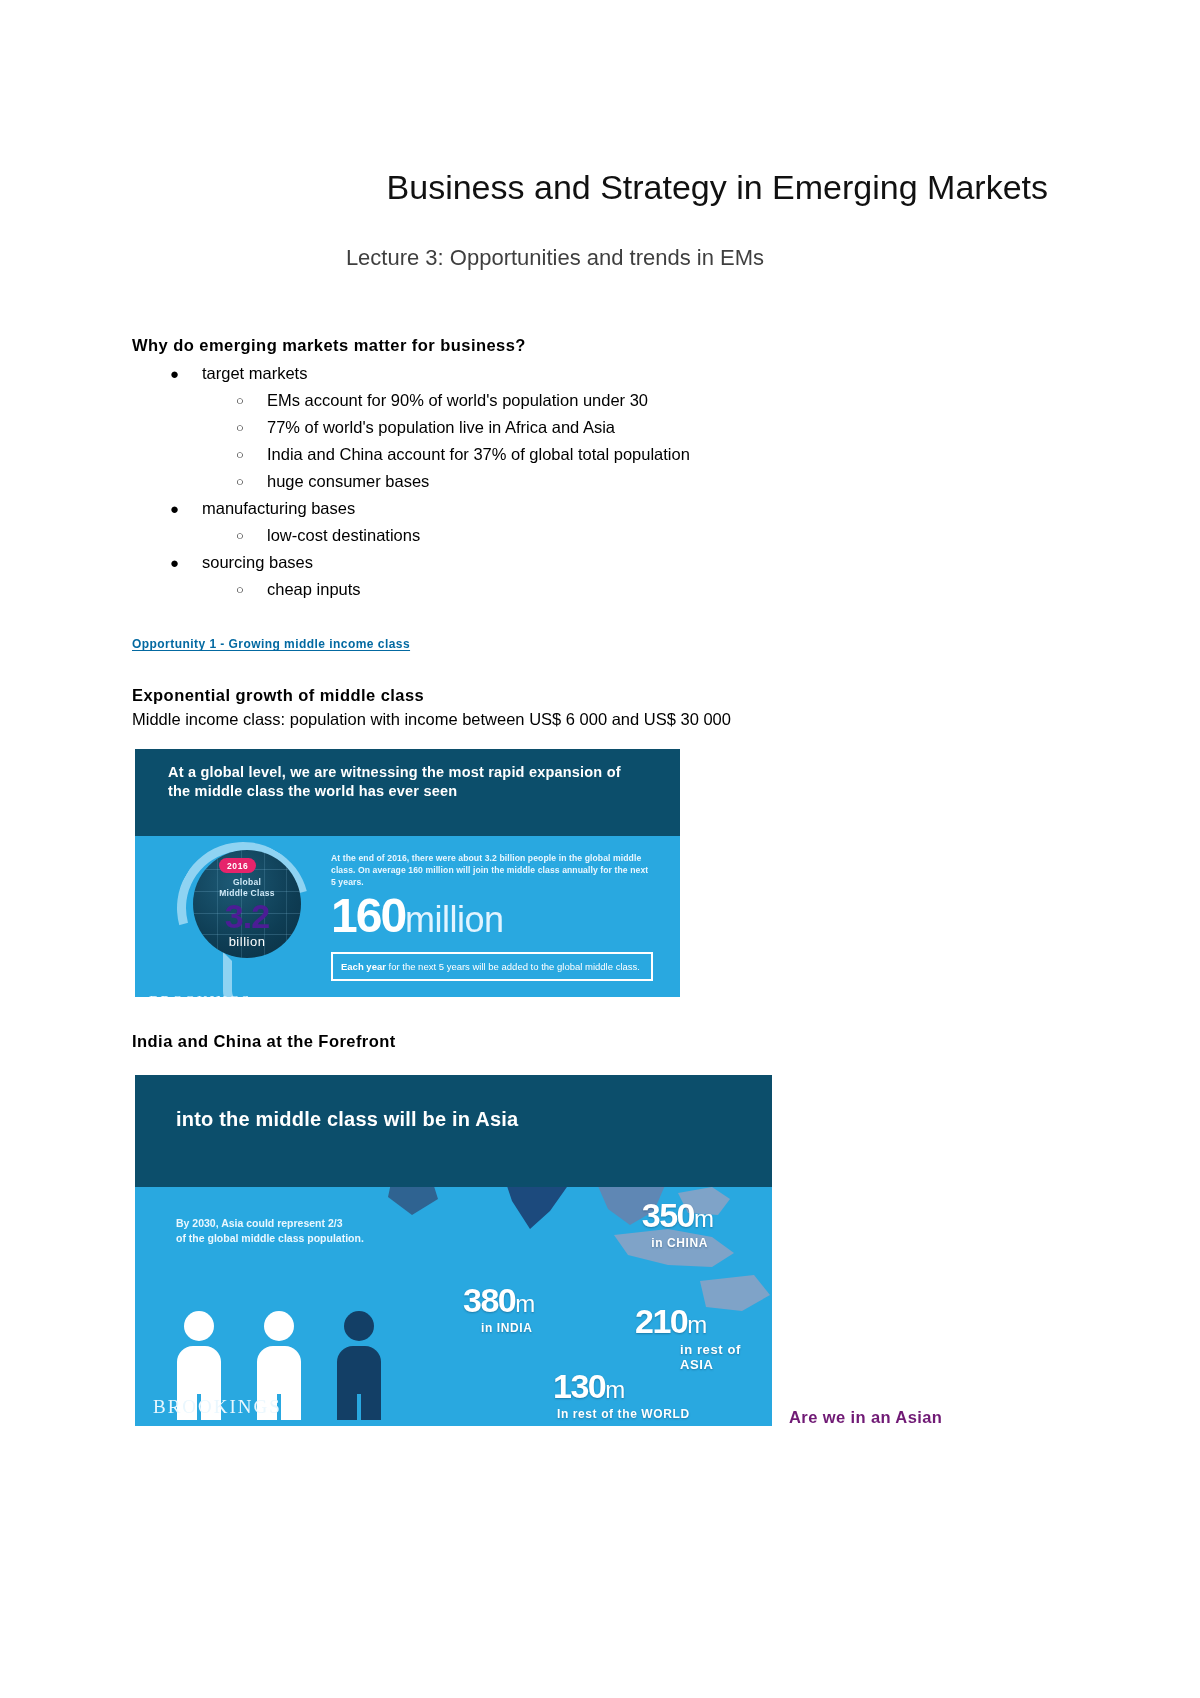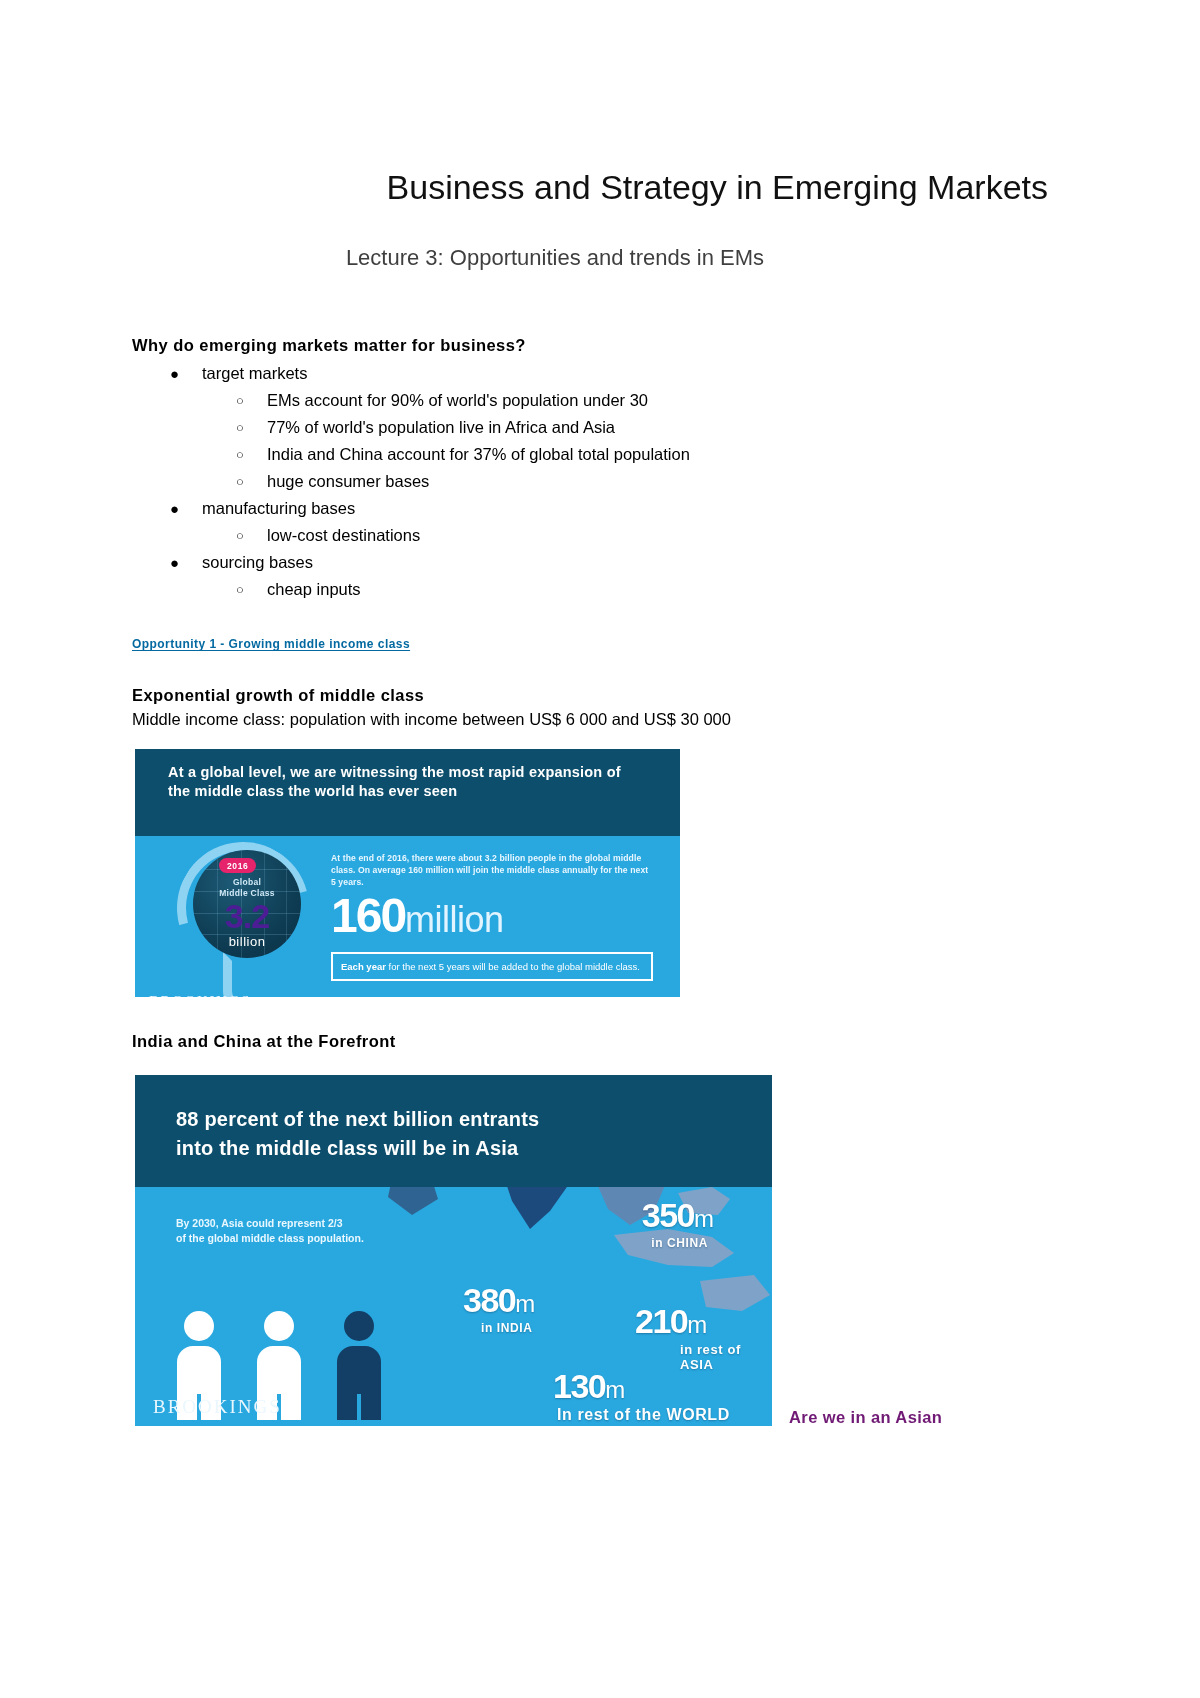--- a/index.html
+++ b/index.html
@@ -339,21 +339,21 @@
     letter-spacing: 0.6px;
     line-height: 15px;
   }
   .stat-china { right: 58px; top: 11px; text-align: left; }
   .stat-china .sub { text-align: right; padding-right: 6px; }
   .stat-india { left: 328px; top: 96px; }
   .stat-india .sub { padding-left: 18px; }
   .stat-asia  { left: 500px; top: 117px; }
   .stat-asia .sub { font-size: 13px; padding-left: 45px; }
   .stat-world { left: 418px; top: 182px; }
-  .stat-world .sub { font-size: 16px; padding-left: 4px; }
+  .stat-world .sub { font-size: 12px; padding-left: 4px; }
 
   .brookings2 {
     position: absolute;
     left: 18px; bottom: 8px;
     color: #eaf7fe;
     font-family: "Liberation Serif", serif;
     font-size: 19px;
     letter-spacing: 2px;
     z-index: 5;
   }
@@ -509,21 +509,20 @@
 
         <path d="M40 160 L84 152 L108 168 L96 210 L64 222 L36 198 Z" fill="#2f6391"></path>
         <path d="M12 206 L46 204 L56 236 L30 252 L6 234 Z" fill="#2f6391"></path>
 
         <path d="M318 318 L372 312 L388 332 L360 348 L324 344 Z" fill="#7fa3c8"></path>
       </svg>
     </div>
 
     <div class="hdr2">
       <div class="hdr2-txt">
-        <div>88 percent of the next billion entrants</div>
         <div>into the middle class will be in Asia</div>
       </div>
     </div>
 
     <div class="body2">
       <div class="note2">
         <div>By 2030, Asia could represent 2/3</div>
         <div>of the global middle class population.</div>
       </div>
 

